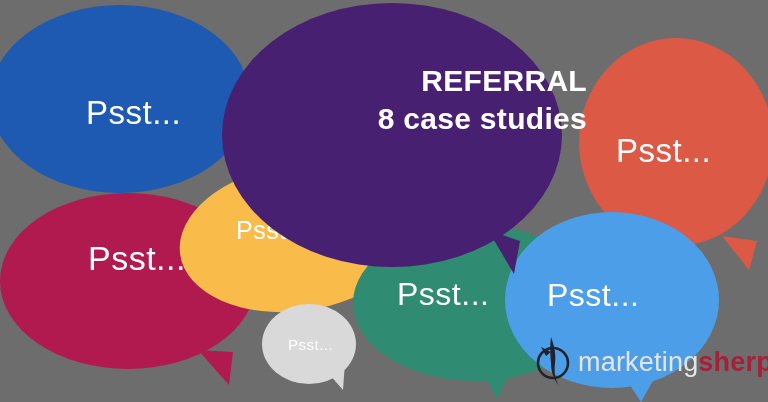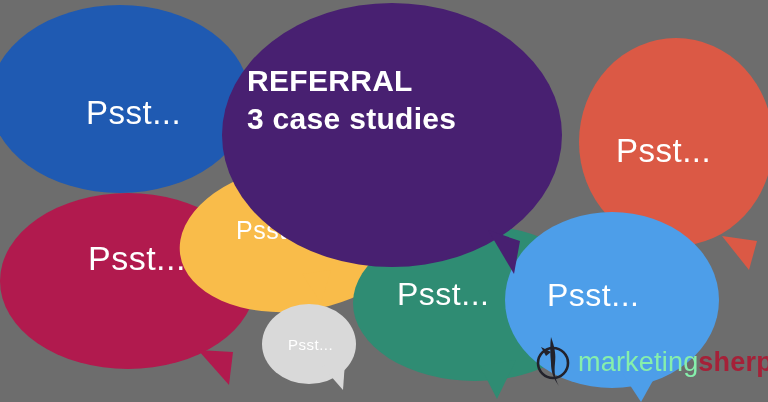--- a/index.html
+++ b/index.html
@@ -10,21 +10,21 @@
   .layer { position:absolute; inset:0; pointer-events:none; }
   .bubble { position:absolute; border-radius:50%; }
   .tail { position:absolute; }
   .psst {
     position:absolute; color:#fff; line-height:1; white-space:nowrap;
     letter-spacing:0.5px;
     text-align:right;
   }
   .headline {
     position:absolute; left:247px; top:62px; width:340px;
-    text-align:left; color:#fff; font-weight:bold;
+    text-align:right; color:#fff; font-weight:bold;
     font-size:30px; line-height:38px; letter-spacing:0.3px;
   }
   .logo {
     position:absolute; left:534px; top:336px; display:flex;
     align-items:center; z-index:9;
   }
   .logo-text { font-size:27px; line-height:27px; letter-spacing:0.2px; }
   .logo-word2 { font-weight:bold; }
   
   .z1{z-index:1}.z2{z-index:2}.z3{z-index:3}.z4{z-index:4}
@@ -74,27 +74,27 @@
     <div class="bubble" style="left: 262px; top: 304px; width: 94px; height: 80px; background: rgb(217, 217, 217);"></div>
     <div class="tail" style="left: 322px; top: 362px; width: 23px; height: 28px; clip-path: polygon(0px 4px, 23px 0px, 21px 28px); background: rgb(217, 217, 217);"></div>
     <span class="psst" style="left: 288px; top: 337px; font-size: 15px; color: rgb(255, 255, 255);">Psst...</span>
   </div>
 
   <div class="layer z8">
     <div class="bubble" style="left: 222px; top: 3px; width: 340px; height: 264px; background: rgb(72, 32, 113);"></div>
     <div class="tail" style="left: 488px; top: 228px; width: 32px; height: 46px; clip-path: polygon(0px 2px, 32px 13px, 26px 46px); background: rgb(72, 32, 113);"></div>
     <div class="headline" style="color: rgb(255, 255, 255);">
       <div>REFERRAL</div>
-      <div>3 case studies</div>
+      <div>8 case studies</div>
     </div>
   </div>
 
   <div class="logo">
     <svg width="44" height="52" viewBox="0 0 44 52">
       <circle cx="19" cy="27" r="15" fill="none" stroke-width="2.6" stroke="#22222B"></circle>
       <path d="M17,1 C21,12 22,19 21,27 C20,37 21,43 25,50 C19,42 17,35 17,27 C16,17 16,8 17,1 Z" fill="#22222B"></path>
       <path d="M7,11 L17,16 L12,20 Z" fill="#22222B"></path>
     </svg>
-    <span class="logo-text logo-word1" style="color: #86efac;">marketing</span>
+    <span class="logo-text logo-word1" style="color: #e5e5e5;">marketing</span>
       <span class="logo-text logo-word2" style="color: rgb(165, 33, 56);">sherpa</span>
   </div>
 
 </div>
 
 </body></html>

